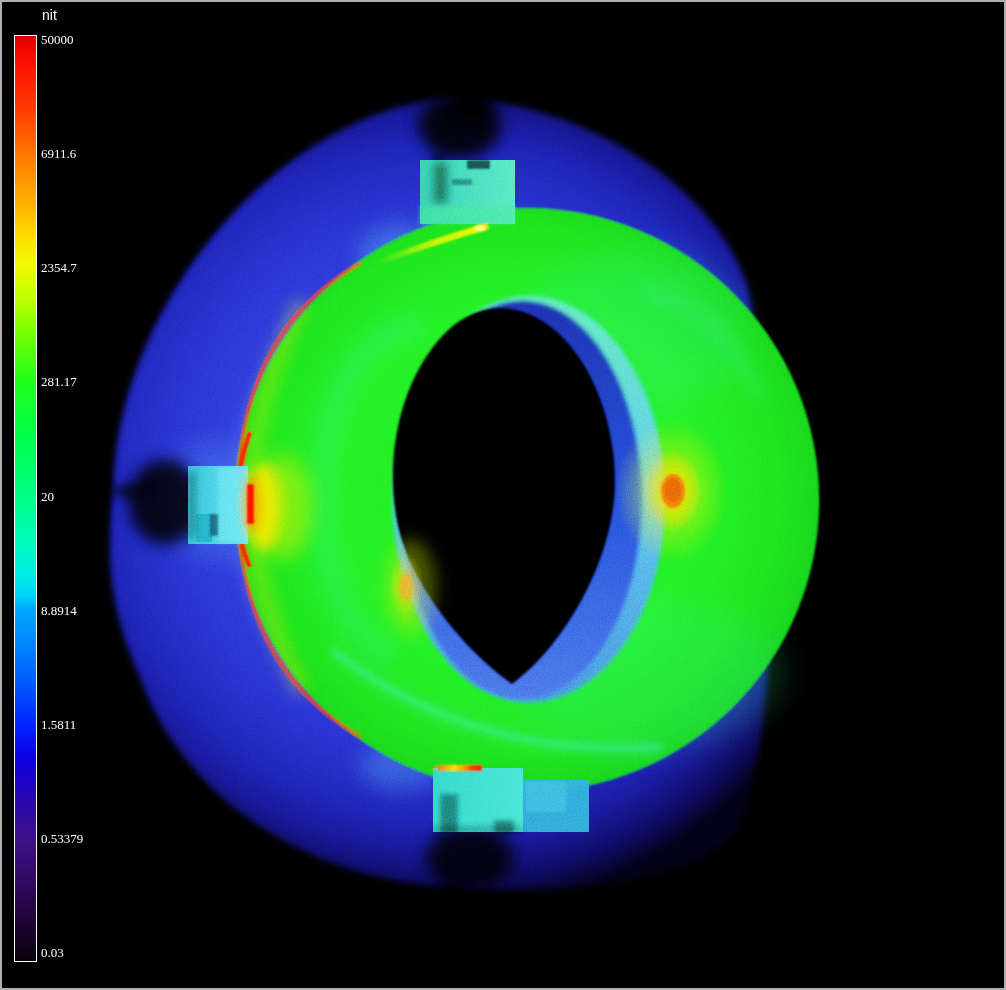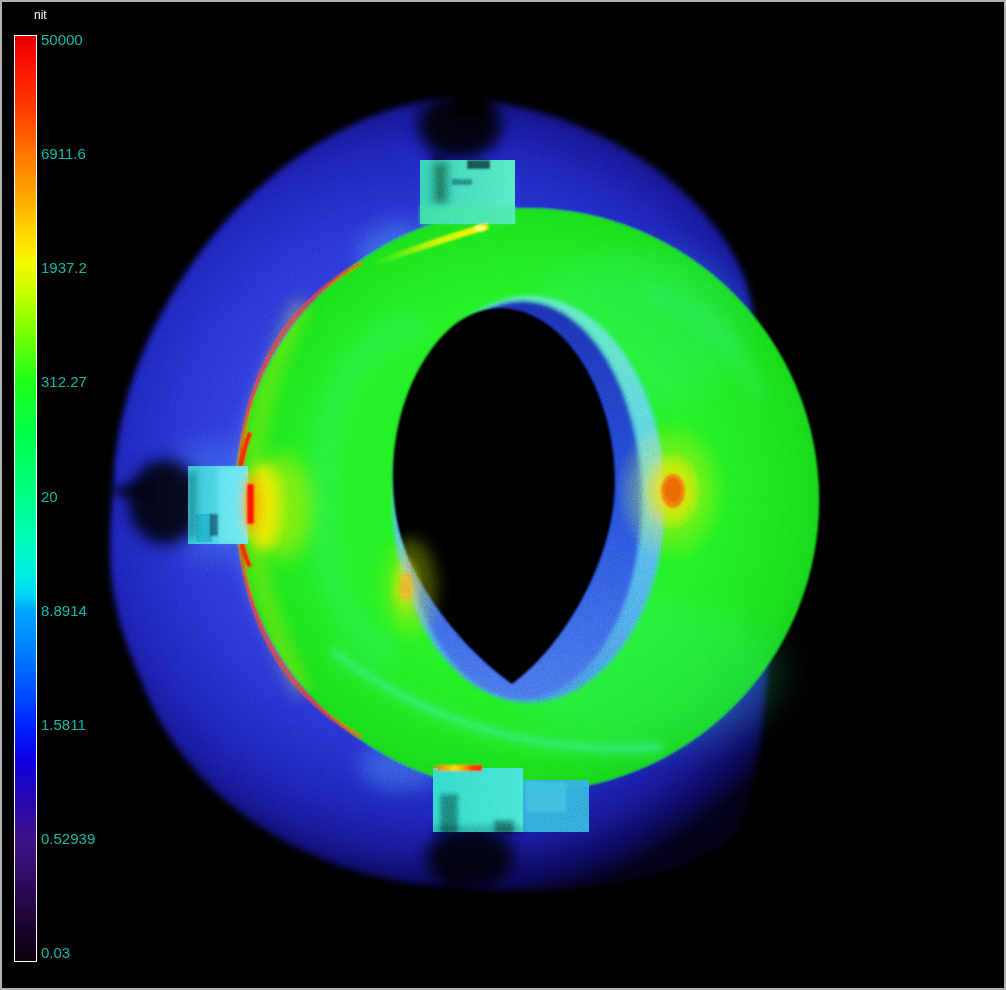--- a/index.html
+++ b/index.html
@@ -4,32 +4,32 @@
 <style>
   html,body{margin:0;padding:0;background:#000;}
   body{
     width:1006px;height:990px;position:relative;overflow:hidden;
     box-sizing:border-box;border:2px solid #b0b0b0;
     font-family:"Liberation Sans", sans-serif;
   }
   .map-svg{position:absolute;left:0;top:0;width:1006px;height:990px;}
   .colorbar{position:absolute;left:0;top:0;width:120px;height:990px;pointer-events:none;}
   .cb-unit{
-    position:absolute;left:32px;top:5px;color:#fff;font-size:12px;line-height:16px;
+    position:absolute;left:40px;top:5px;color:#fff;font-size:14px;line-height:16px;
   }
   .cb-bar{
     position:absolute;left:12px;top:33px;width:21px;height:925px;
     border:1px solid #ffffff;box-sizing:content-box;
   }
   .cb-ticks{
     position:absolute;left:39px;top:29px;height:931px;
     display:flex;flex-direction:column;justify-content:space-between;
   }
   .cb-tick{
-    color:#14b8a6;font-size:15px;line-height:18px;white-space:nowrap;
+    color:#ffffff;font-size:13px;line-height:18px;white-space:nowrap;font-family:Liberation Serif, serif;
   }
   .b1{filter:blur(1px);} .b2{filter:blur(2px);} .b3{filter:blur(3px);}
   .b4{filter:blur(4px);} .b5{filter:blur(5px);} .b6{filter:blur(6px);}
   .b8{filter:blur(8px);} .b10{filter:blur(10px);} .b12{filter:blur(12px);}
   .b16{filter:blur(16px);}
   .grain{mix-blend-mode:overlay;opacity:.5;}
 </style>
 </head>
 <body>
 
@@ -197,21 +197,21 @@
 
   <rect class="grain" x="72" y="0" width="934" height="990" filter="url(#grainF)"></rect>
 </svg>
 
 <div class="colorbar">
   <div class="cb-unit">nit</div>
   <div class="cb-bar" style="background: linear-gradient(rgb(218, 0, 0) 0%, rgb(248, 8, 0) 2%, rgb(255, 60, 0) 8%, rgb(255, 112, 0) 12.2%, rgb(255, 176, 0) 18%, rgb(255, 224, 0) 22%, rgb(244, 248, 0) 24.5%, rgb(196, 255, 0) 28%, rgb(140, 255, 0) 31%, rgb(32, 255, 24) 37.2%, rgb(0, 255, 72) 43%, rgb(0, 255, 132) 49.6%, rgb(0, 252, 180) 54%, rgb(0, 240, 228) 58%, rgb(0, 212, 248) 60.5%, rgb(0, 166, 255) 62%, rgb(0, 132, 255) 66%, rgb(0, 88, 255) 70%, rgb(0, 36, 255) 74.5%, rgb(14, 0, 228) 78%, rgb(36, 6, 180) 82%, rgb(62, 16, 136) 86.9%, rgb(50, 10, 100) 91%, rgb(32, 5, 60) 95%, rgb(10, 2, 12) 100%);"></div>
   <div class="cb-ticks">
       <div class="cb-tick">50000</div>
       <div class="cb-tick">6911.6</div>
-      <div class="cb-tick">1937.2</div>
-      <div class="cb-tick">312.27</div>
+      <div class="cb-tick">2354.7</div>
+      <div class="cb-tick">281.17</div>
       <div class="cb-tick">20</div>
       <div class="cb-tick">8.8914</div>
       <div class="cb-tick">1.5811</div>
-      <div class="cb-tick">0.52939</div>
+      <div class="cb-tick">0.53379</div>
       <div class="cb-tick">0.03</div>
     </div>
 </div>
 
 </body></html>

